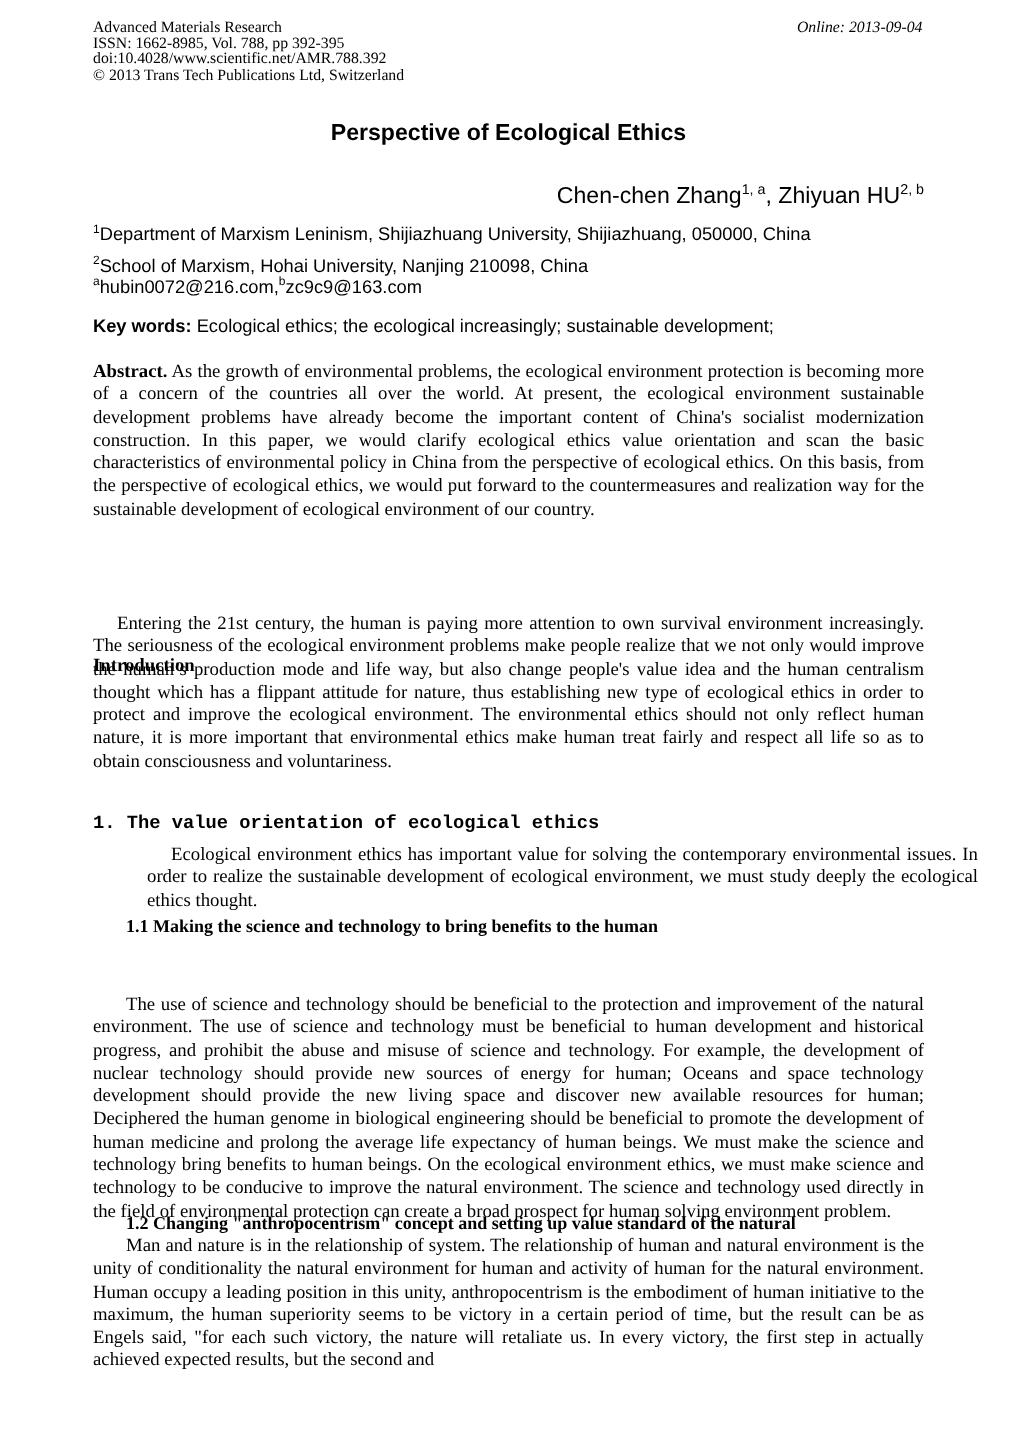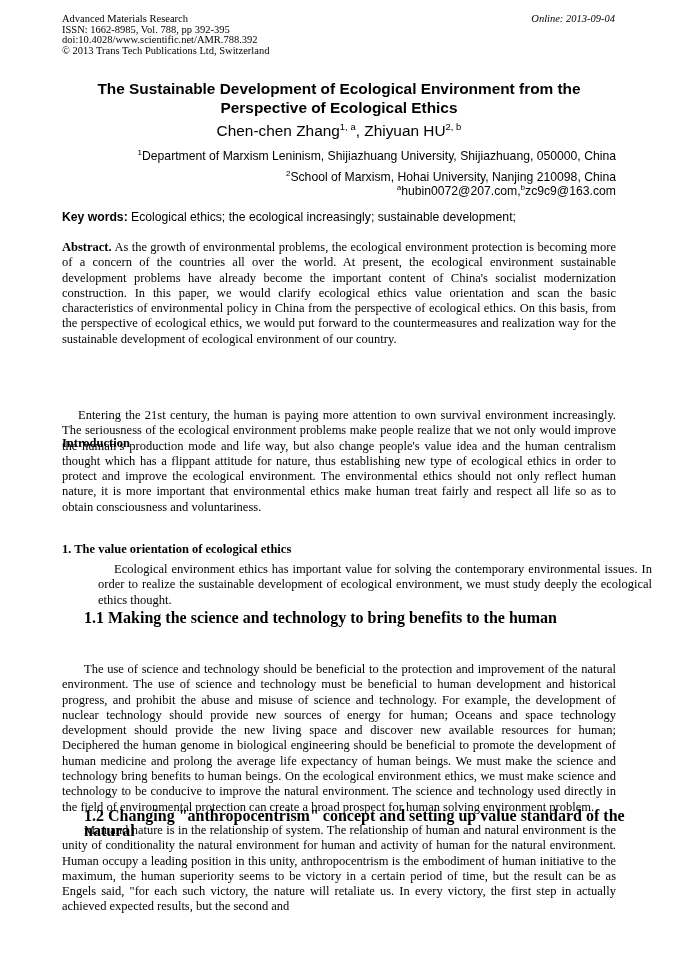--- a/index.html
+++ b/index.html
@@ -1,69 +1,68 @@
 <!DOCTYPE html>
 <html><head>
 <meta charset="utf-8">
 <style>
   html, body { margin: 0; padding: 0; background: #ffffff; }
   body { width: 678px; height: 959px; position: relative; overflow: hidden; color: #000; }
   .header-left { position: absolute; left: 62px; top: 14px; font-family: "Liberation Serif", serif; font-size: 10.5px; line-height: 10.6px; }
   .header-right { position: absolute; right: 63px; top: 14px; font-family: "Liberation Serif", serif; font-style: italic; font-size: 10.5px; line-height: 10.6px; }
   .title { position: absolute; left: 62px; width: 554px; top: 80px; text-align: center; font-family: "Liberation Sans", sans-serif; font-weight: bold; font-size: 15.4px; line-height: 18.5px; }
-  .authors { position: absolute; left: 62px; width: 554px; top: 122px; text-align: center; font-family: "Liberation Sans", sans-serif; font-size: 15.4px; line-height: 18px; }
+  .authors { position: absolute; left: 62px; width: 554px; top: 122px; text-align: right; font-family: "Liberation Sans", sans-serif; font-size: 15.4px; line-height: 18px; }
   .authors sup { font-size: 9.5px; vertical-align: 6px; line-height: 0; }
-  .affil { position: absolute; left: 62px; width: 554px; text-align: right; font-family: "Liberation Sans", sans-serif; font-size: 12.2px; line-height: 14px; }
+  .affil { position: absolute; left: 62px; width: 554px; text-align: left; font-family: "Liberation Sans", sans-serif; font-size: 12.2px; line-height: 14px; }
   .affil sup { font-size: 8px; vertical-align: 5px; line-height: 0; }
   .affil1 { top: 149px; }
   .affil2 { top: 170px; }
   .emails { top: 184px; }
   .keywords { position: absolute; left: 62px; width: 554px; top: 210px; font-family: "Liberation Sans", sans-serif; font-size: 12.2px; line-height: 14px; }
   .keywords b { font-weight: bold; }
   .body-text { position: absolute; left: 62px; width: 554px; font-family: "Liberation Serif", serif; font-size: 12.5px; line-height: 15.3px; text-align: justify; }
   .abstract { top: 240px; }
   .abstract b { font-weight: bold; }
   .h-intro { position: absolute; left: 62px; top: 388px; font-family: "Liberation Serif", serif; font-weight: bold; font-size: 12.5px; margin-top: 48px; }
   .intro { top: 408px; text-indent: 16px; }
-  .h-sec1 { position: absolute; left: 62px; top: 542px; font-family: Liberation Serif, serif; font-weight: bold; font-size: 12.5px; }
+  .h-sec1 { position: absolute; left: 62px; top: 542px; font-family: Liberation Mono, monospace; font-weight: bold; font-size: 12.5px; }
   .sec1 { top: 562px; text-indent: 16px; margin-left: 36px; }
-  .sub { position: absolute; left: 84px; font-family: "Liberation Serif", serif; font-weight: bold; font-size: 16px; line-height: 15.3px; }
+  .sub { position: absolute; left: 84px; font-family: "Liberation Serif", serif; font-weight: bold; font-size: 12px; line-height: 15.3px; }
   .sub11 { top: 610px; }
   .sec11 { top: 662px; text-indent: 22px; }
   .sub12 { top: 808px; }
   .sec12 { top: 823px; text-indent: 22px; }
 </style>
 </head>
 <body>
 
 <div class="header-left">
   <div>Advanced Materials Research</div>
   <div>ISSN: 1662-8985, Vol. 788, pp 392-395</div>
   <div>doi:10.4028/www.scientific.net/AMR.788.392</div>
   <div>© 2013 Trans Tech Publications Ltd, Switzerland</div>
 </div>
 <div class="header-right">Online: 2013-09-04</div>
 
 <div class="title">
-  <div>The Sustainable Development of Ecological Environment from the</div>
   <div>Perspective of Ecological Ethics</div>
 </div>
 
 <div class="authors">
   <span>Chen-chen Zhang</span><sup>1, a</sup><span>, </span><span>Zhiyuan HU</span><sup>2, b</sup>
 </div>
 
 <div class="affil affil1">
   <sup>1</sup><span>Department of Marxism Leninism, Shijiazhuang University, Shijiazhuang, 050000, China</span>
 </div>
 <div class="affil affil2">
   <sup>2</sup><span>School of Marxism, Hohai University, Nanjing 210098, China</span>
 </div>
 <div class="affil emails">
-  <sup>a</sup><span>hubin0072@207.com,</span><sup>b</sup><span>zc9c9@163.com</span>
+  <sup>a</sup><span>hubin0072@216.com,</span><sup>b</sup><span>zc9c9@163.com</span>
 </div>
 
 <div class="keywords">
   <b>Key words:</b> <span>Ecological ethics; the ecological increasingly; sustainable development;</span>
 </div>
 
 <div class="body-text abstract">
   <b>Abstract.</b> <span>As the growth of environmental problems, the ecological environment protection is becoming more of a concern of the countries all over the world. At present, the ecological environment sustainable development problems have already become the important content of China's socialist modernization construction. In this paper, we would clarify ecological ethics value orientation and scan the basic characteristics of environmental policy in China from the perspective of ecological ethics. On this basis, from the perspective of ecological ethics, we would put forward to the countermeasures and realization way for the sustainable development of ecological environment of our country.</span>
 </div>
 

